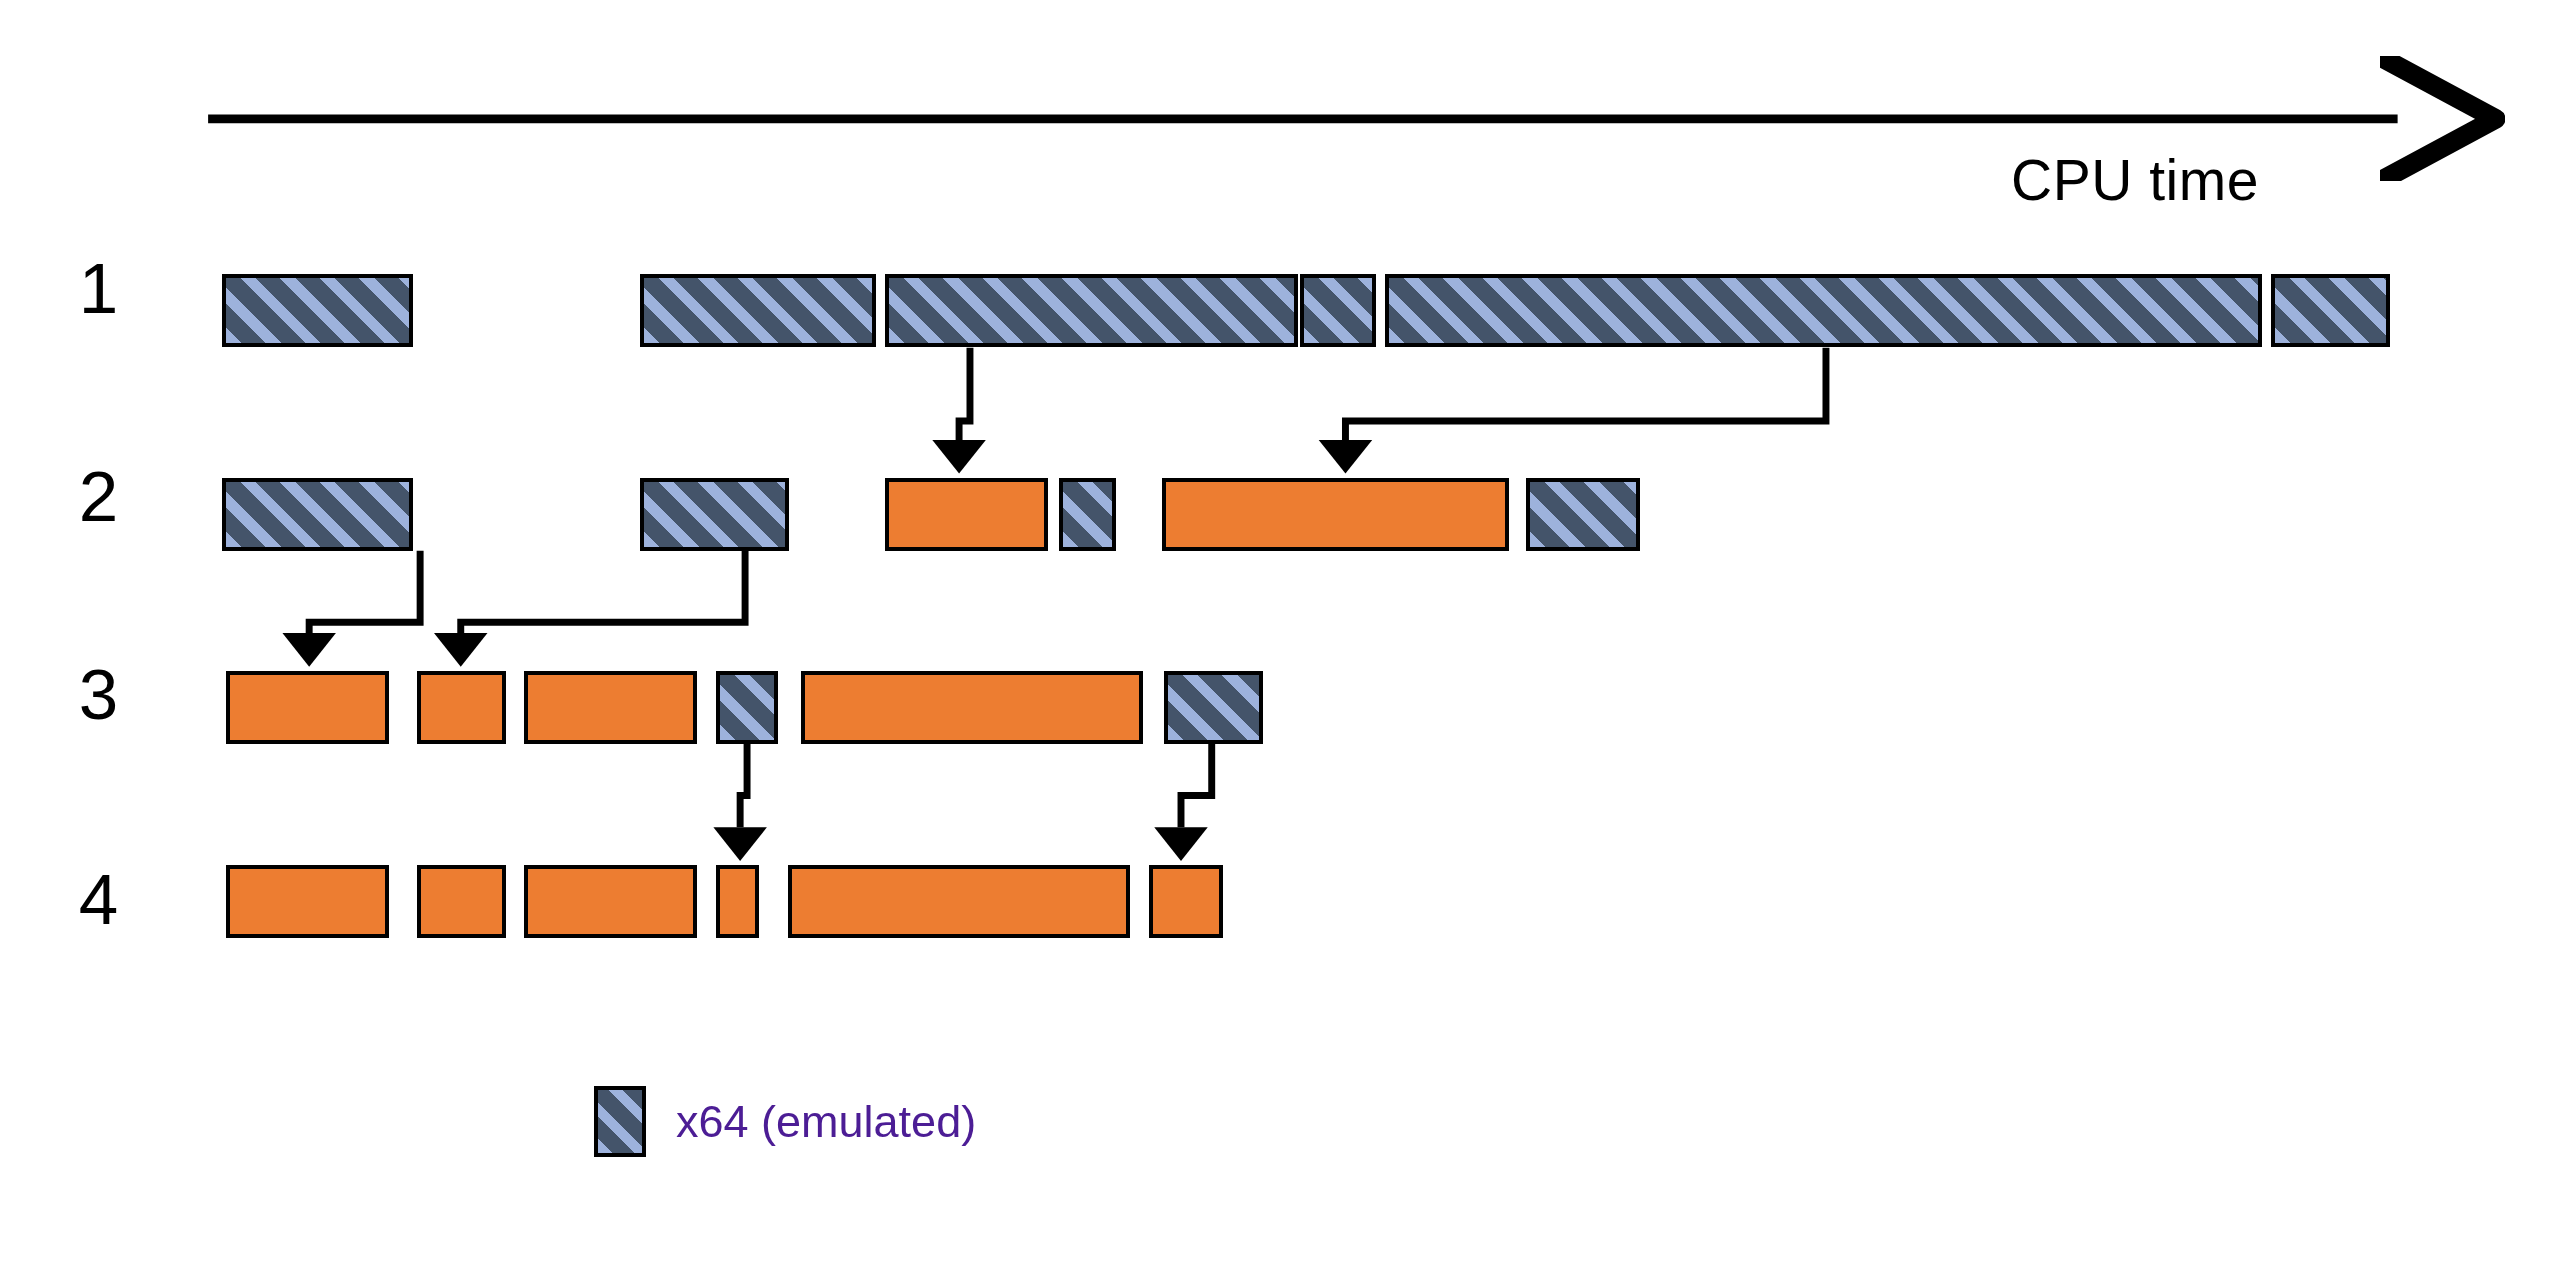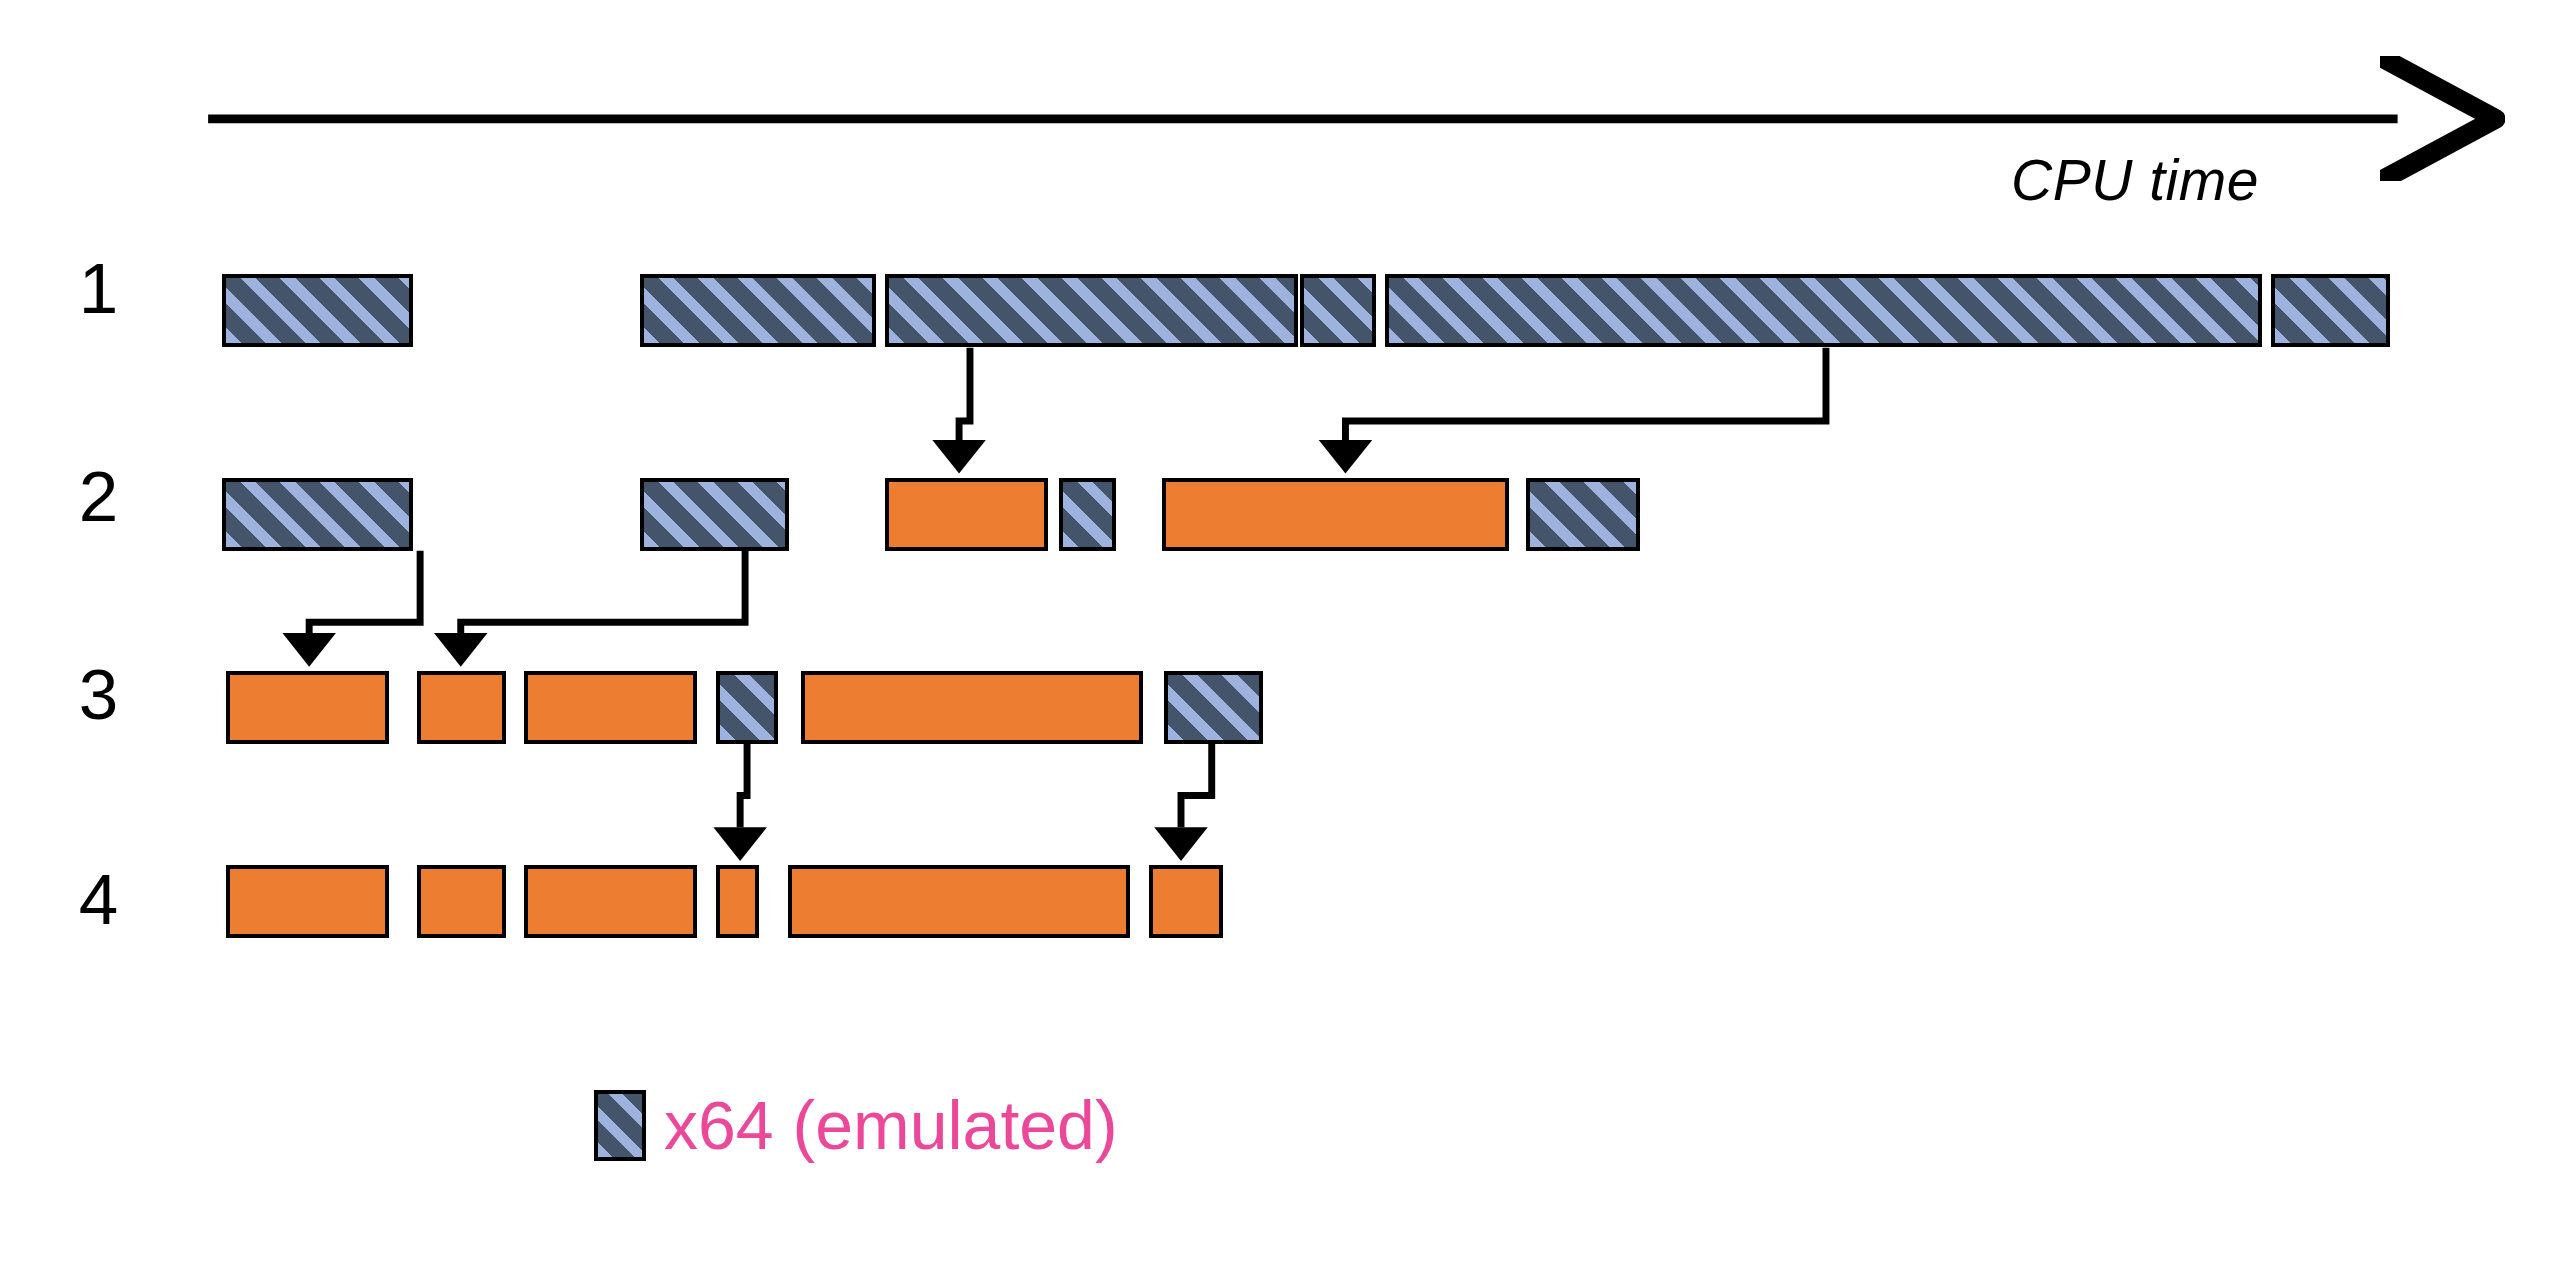--- a/index.html
+++ b/index.html
@@ -26,21 +26,20 @@
     position: absolute;
     left: 0;
     top: 0;
     width: 2576px;
     height: 1282px;
     pointer-events: none;
   }
 
   .axis-label {
     position: absolute;
-    font-style: italic;
     font-size: 57px;
     color: #000000;
     white-space: nowrap;
     letter-spacing: 0.5px;
   }
 
   
   .row-label {
     position: absolute;
     font-size: 71px;
@@ -92,23 +91,23 @@
   .legend-swatch.emulated {
     background-color: #44546A;
     background-image: repeating-linear-gradient(
         45deg,
         #9DB2DC 0px,
         #9DB2DC 10px,
         #44546A 10px,
         #44546A 26px);
   }
   .legend-text {
-    font-size: 68px;
-    color: #ec4899;
-    margin-left: 18px;
+    font-size: 45px;
+    color: #4c1d95;
+    margin-left: 30px;
     white-space: nowrap;
   }
   .legend-gap {
     width: 119px;
     flex: 0 0 auto;
   }
 </style>
 </head>
 <body>
 

